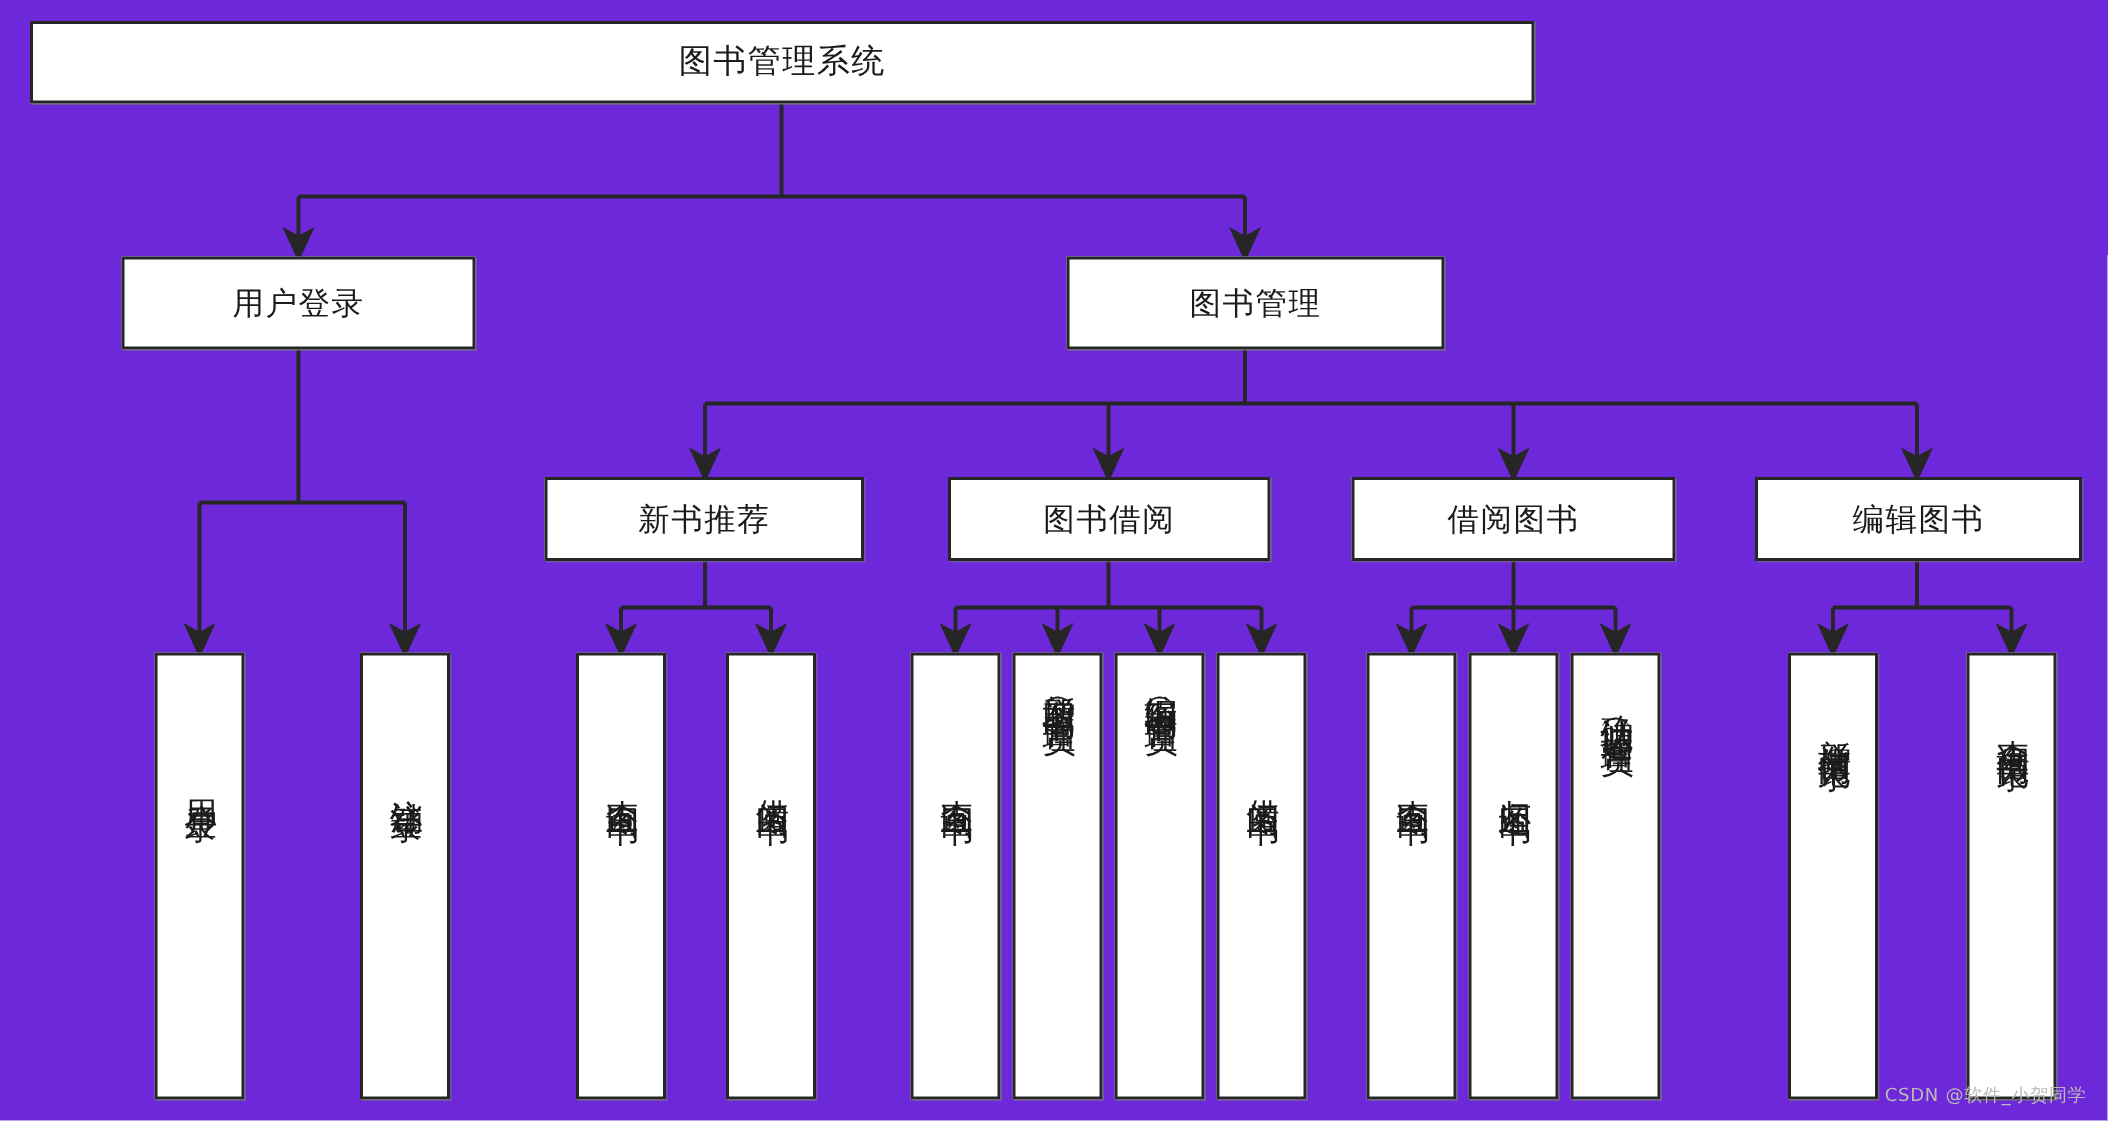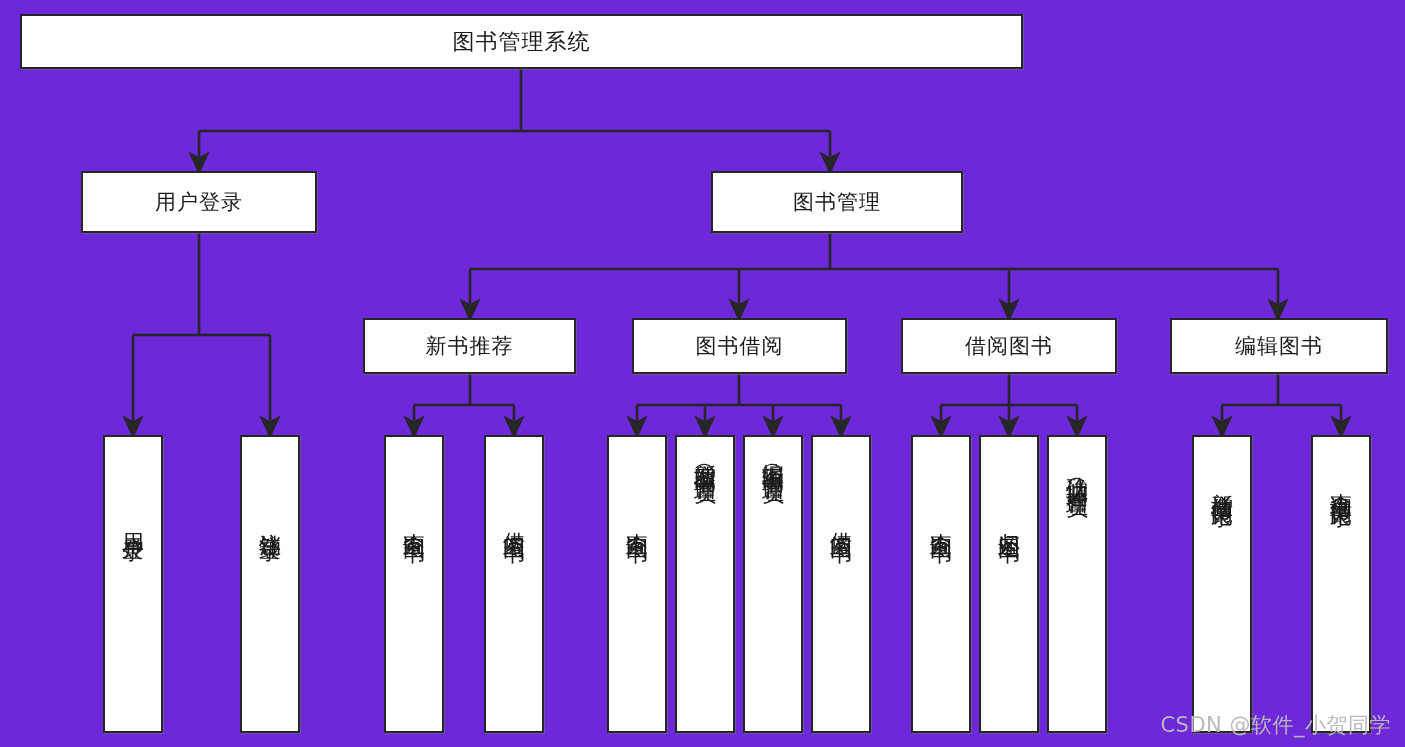--- a/index.html
+++ b/index.html
@@ -67,21 +67,21 @@
   }
   .node.leaf.mid .node-label   { margin-top: 78px; }
   .node.leaf.tall .node-label  { margin-top: 8px; }
   .node.leaf.tall2 .node-label { margin-top: 22px; }
   .node.leaf.rec .node-label   { margin-top: 38px; }
 
   #watermark {
     position: absolute;
     right: 14px;
     bottom: 8px;
-    font-size: 21px;
+    font-size: 12px;
     color: #b9b9b9;
     letter-spacing: 0.5px;
     white-space: nowrap;
     user-select: none;
   }
 </style>
 </head>
 <body>
 
 <div id="diagram-root">

